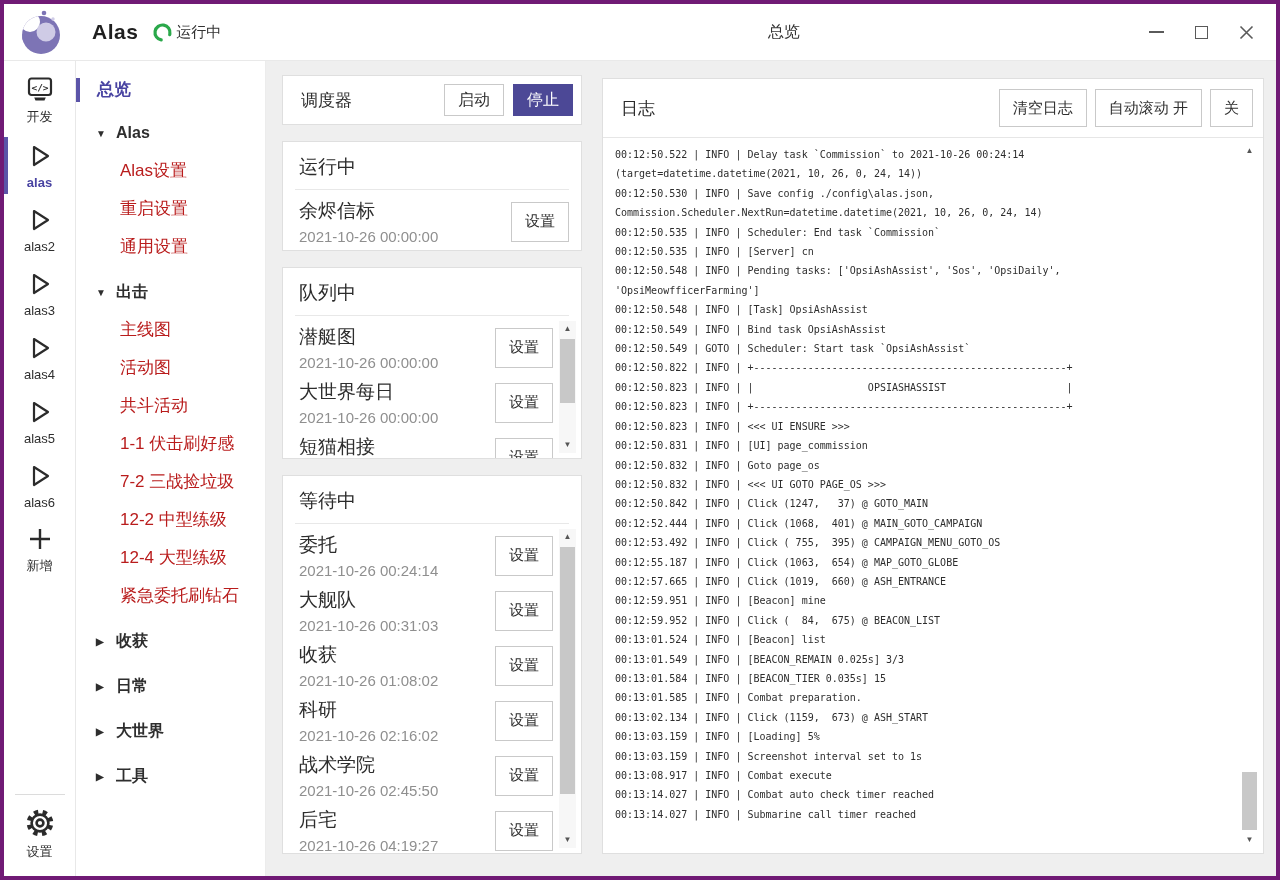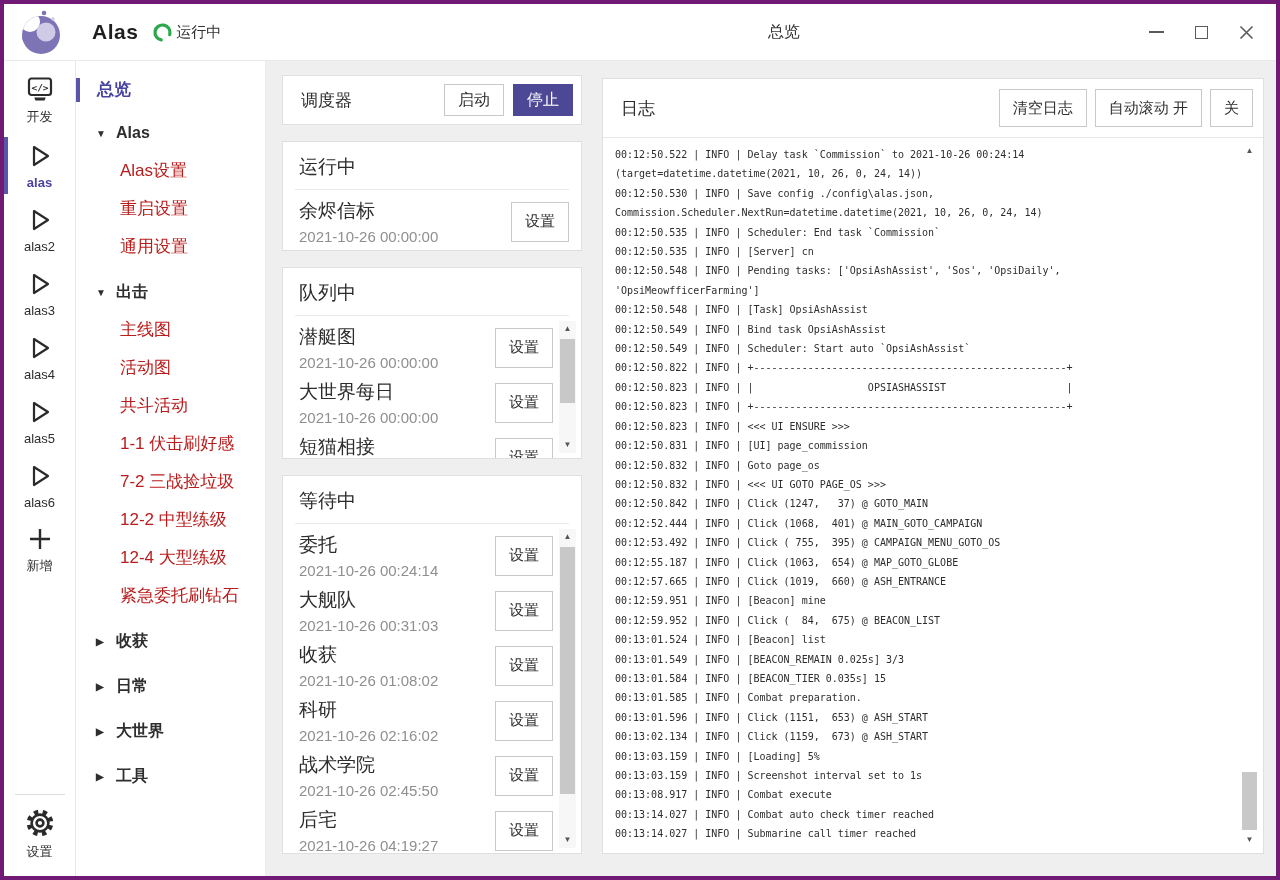--- a/index.html
+++ b/index.html
@@ -424,40 +424,39 @@
             <div class="log-line">00:12:50.522 | INFO | Delay task `Commission` to 2021-10-26 00:24:14</div>
                 <div class="log-line">(target=datetime.datetime(2021, 10, 26, 0, 24, 14))</div>
                 <div class="log-line">00:12:50.530 | INFO | Save config ./config\alas.json,</div>
                 <div class="log-line">Commission.Scheduler.NextRun=datetime.datetime(2021, 10, 26, 0, 24, 14)</div>
                 <div class="log-line">00:12:50.535 | INFO | Scheduler: End task `Commission`</div>
                 <div class="log-line">00:12:50.535 | INFO | [Server] cn</div>
                 <div class="log-line">00:12:50.548 | INFO | Pending tasks: ['OpsiAshAssist', 'Sos', 'OpsiDaily',</div>
                 <div class="log-line">'OpsiMeowfficerFarming']</div>
                 <div class="log-line">00:12:50.548 | INFO | [Task] OpsiAshAssist</div>
                 <div class="log-line">00:12:50.549 | INFO | Bind task OpsiAshAssist</div>
-                <div class="log-line">00:12:50.549 | INFO | Scheduler: Start auto `OpsiAshAssist`</div>
+                <div class="log-line">00:12:50.549 | GOTO | Scheduler: Start task `OpsiAshAssist`</div>
                 <div class="log-line">00:12:50.822 | INFO | +----------------------------------------------------+</div>
                 <div class="log-line">00:12:50.823 | INFO | |                   OPSIASHASSIST                    |</div>
                 <div class="log-line">00:12:50.823 | INFO | +----------------------------------------------------+</div>
                 <div class="log-line">00:12:50.823 | INFO | &lt;&lt;&lt; UI ENSURE &gt;&gt;&gt;</div>
                 <div class="log-line">00:12:50.831 | INFO | [UI] page_commission</div>
                 <div class="log-line">00:12:50.832 | INFO | Goto page_os</div>
                 <div class="log-line">00:12:50.832 | INFO | &lt;&lt;&lt; UI GOTO PAGE_OS &gt;&gt;&gt;</div>
                 <div class="log-line">00:12:50.842 | INFO | Click (1247,   37) @ GOTO_MAIN</div>
                 <div class="log-line">00:12:52.444 | INFO | Click (1068,  401) @ MAIN_GOTO_CAMPAIGN</div>
                 <div class="log-line">00:12:53.492 | INFO | Click ( 755,  395) @ CAMPAIGN_MENU_GOTO_OS</div>
                 <div class="log-line">00:12:55.187 | INFO | Click (1063,  654) @ MAP_GOTO_GLOBE</div>
                 <div class="log-line">00:12:57.665 | INFO | Click (1019,  660) @ ASH_ENTRANCE</div>
                 <div class="log-line">00:12:59.951 | INFO | [Beacon] mine</div>
                 <div class="log-line">00:12:59.952 | INFO | Click (  84,  675) @ BEACON_LIST</div>
                 <div class="log-line">00:13:01.524 | INFO | [Beacon] list</div>
                 <div class="log-line">00:13:01.549 | INFO | [BEACON_REMAIN 0.025s] 3/3</div>
                 <div class="log-line">00:13:01.584 | INFO | [BEACON_TIER 0.035s] 15</div>
                 <div class="log-line">00:13:01.585 | INFO | Combat preparation.</div>
-                <div class="log-line">00:13:01.596 | INFO | Click (1151,  653) @ ASH_START</div>
                 <div class="log-line">00:13:02.134 | INFO | Click (1159,  673) @ ASH_START</div>
                 <div class="log-line">00:13:03.159 | INFO | [Loading] 5%</div>
                 <div class="log-line">00:13:03.159 | INFO | Screenshot interval set to 1s</div>
                 <div class="log-line">00:13:08.917 | INFO | Combat execute</div>
                 <div class="log-line">00:13:14.027 | INFO | Combat auto check timer reached</div>
                 <div class="log-line">00:13:14.027 | INFO | Submarine call timer reached</div>
               </div>
             <div class="vscroll vscroll-log">
               <div class="sb-btn">▲</div>
               <div class="sb-track">

